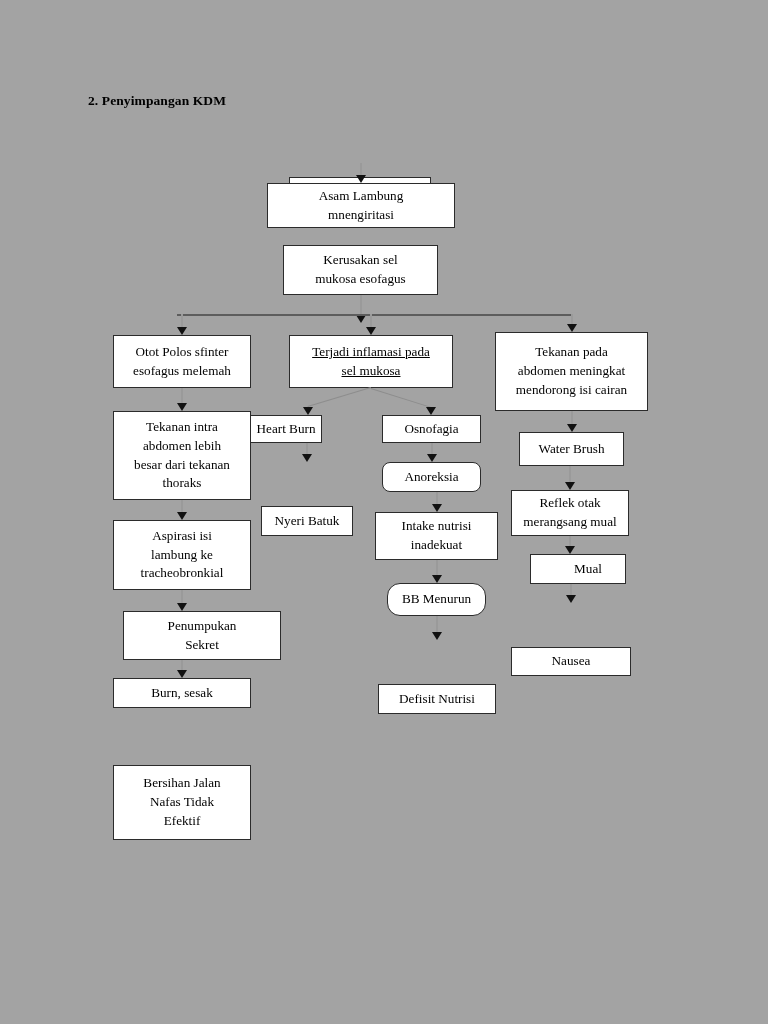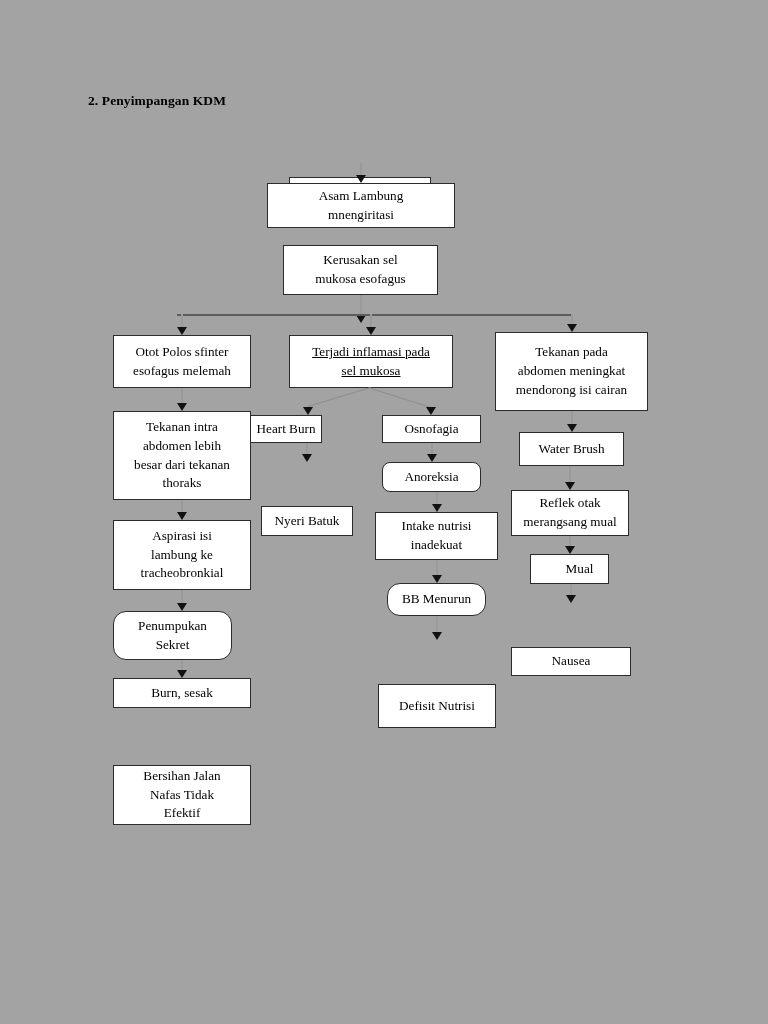--- a/index.html
+++ b/index.html
@@ -117,39 +117,39 @@
       </div>
       <div class="node" style="left: 511px; top: 490px; width: 118px; height: 46px;">
         <span class="txt">Reflek otak<br>merangsang mual</span>
       </div>
       <div class="node" style="left: 375px; top: 512px; width: 123px; height: 48px;">
         <span class="txt">Intake nutrisi<br>inadekuat</span>
       </div>
       <div class="node" style="left: 113px; top: 520px; width: 138px; height: 70px;">
         <span class="txt">Aspirasi isi<br>lambung ke<br>tracheobronkial</span>
       </div>
-      <div class="node" style="left: 530px; top: 554px; width: 79px; height: 30px; padding-left: 24px;">
+      <div class="node" style="left: 530px; top: 554px; width: 96px; height: 30px; padding-left: 24px;">
         <span class="txt">Mual</span>
       </div>
       <div class="node" style="left: 387px; top: 583px; width: 99px; height: 33px; border-radius: 13px;">
         <span class="txt">BB Menurun</span>
       </div>
       <div class="node bold" style="left: 511px; top: 603px; width: 120px; height: 29px; text-align: center;">
         <span class="txt">Nausea</span>
       </div>
-      <div class="node" style="left: 113px; top: 611px; width: 119px; height: 49px; border-radius: 13px;">
+      <div class="node" style="left: 123px; top: 611px; width: 158px; height: 49px;">
         <span class="txt">Penumpukan<br>Sekret</span>
       </div>
-      <div class="node bold" style="left: 378px; top: 640px; width: 118px; height: 44px;">
+      <div class="node bold" style="left: 378px; top: 640px; width: 118px; height: 30px;">
         <span class="txt">Defisit Nutrisi</span>
       </div>
       <div class="node" style="left: 113px; top: 678px; width: 138px; height: 30px;">
         <span class="txt">Burn, sesak</span>
       </div>
-      <div class="node bold" style="left: 113px; top: 721px; width: 138px; height: 60px;">
+      <div class="node bold" style="left: 113px; top: 721px; width: 138px; height: 75px;">
         <span class="txt">Bersihan Jalan<br>Nafas Tidak<br>Efektif</span>
       </div>
       <div class="vline" style="left: 360.3px; top: 163px; height: 13px;"></div>
       <div class="arrow" style="left: 355.8px; top: 174.5px;"></div>
       <div class="vline" style="left: 181.3px; top: 388px; height: 16px;"></div>
       <div class="arrow" style="left: 176.8px; top: 402.5px;"></div>
       <div class="vline" style="left: 306.3px; top: 443px; height: 12px;"></div>
       <div class="arrow" style="left: 301.8px; top: 453.5px;"></div>
       <div class="vline" style="left: 431.3px; top: 443px; height: 12px;"></div>
       <div class="arrow" style="left: 426.8px; top: 453.5px;"></div>

